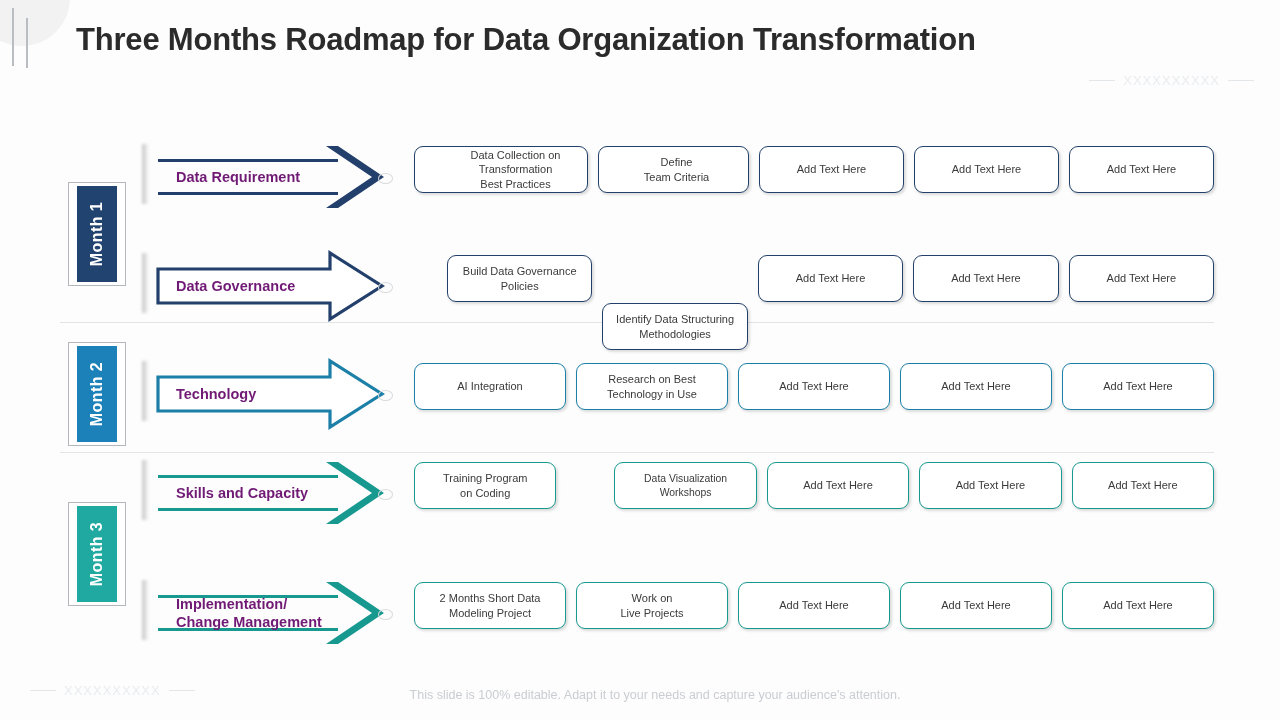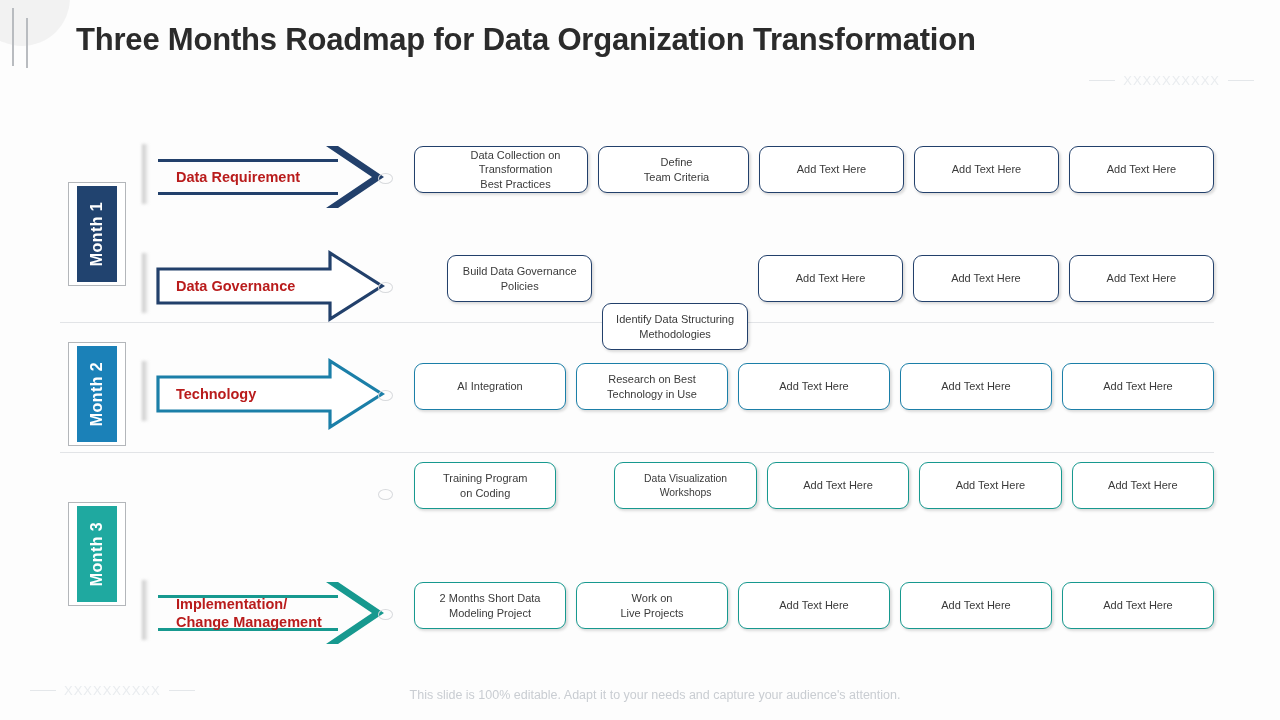--- a/index.html
+++ b/index.html
@@ -68,21 +68,21 @@
   #row-1{top:255px;}
   #row-2{top:363px;}
   #row-3{top:462px;}
   #row-4{top:582px;}
 
   
   .arrow-wrap{position:absolute;left:0;top:-6px;width:252px;height:74px;}
   .arrow-wrap svg{display:block;}
   .arrow-label{
     position:absolute;left:36px;top:50%;transform:translateY(-50%);
-    font-size:14.5px;font-weight:bold;color:#b91c1c;line-height:1.25;
+    font-size:14.5px;font-weight:bold;color:#701a75;line-height:1.25;
     white-space:pre-line;
   }
   .shadow-bar{
     position:absolute;left:2px;top:4px;width:7px;height:60px;
     background:linear-gradient(90deg,rgba(120,120,120,.42),rgba(120,120,120,0));
     filter:blur(1.4px);
   }
   .dot{
     position:absolute;width:13px;height:9px;border-radius:50%;
     border:1px solid #d8dadd;background:transparent;
@@ -198,20 +198,29 @@
       <div class="boxes">
         <div class="box" style="border-color: rgb(27, 127, 168);">AI Integration</div>
         <div class="box" style="border-color: rgb(27, 127, 168);">Research on Best
 Technology in Use</div>
         <div class="box" style="border-color: rgb(27, 127, 168);">Add Text Here</div>
         <div class="box" style="border-color: rgb(27, 127, 168);">Add Text Here</div>
         <div class="box" style="border-color: rgb(27, 127, 168);">Add Text Here</div>
       </div>
     </div>
   <div class="row" id="row-3">
+      <div class="arrow-wrap">
+        <svg width="252" height="74" viewBox="0 0 252 74">
+          <rect x="18" y="19" width="180" height="3" fill="#17998F"></rect>
+          <rect x="18" y="52" width="180" height="3" fill="#17998F"></rect>
+          <path d="M186 6 L232 37 L186 68 L198 68 L244 37 L198 6 Z" fill="#17998F"></path>
+        </svg>
+        <div class="shadow-bar"></div>
+        <div class="arrow-label">Skills and Capacity</div>
+      </div>
       <div class="dot"></div>
       <div class="boxes">
         <div class="box" style="border-color: rgb(23, 153, 143);">Training Program
 on Coding</div>
         <div class="box w-small" style="border-color: rgb(23, 153, 143);">Data Visualization Workshops</div>
         <div class="box" style="border-color: rgb(23, 153, 143);">Add Text Here</div>
         <div class="box" style="border-color: rgb(23, 153, 143);">Add Text Here</div>
         <div class="box" style="border-color: rgb(23, 153, 143);">Add Text Here</div>
       </div>
     </div>

